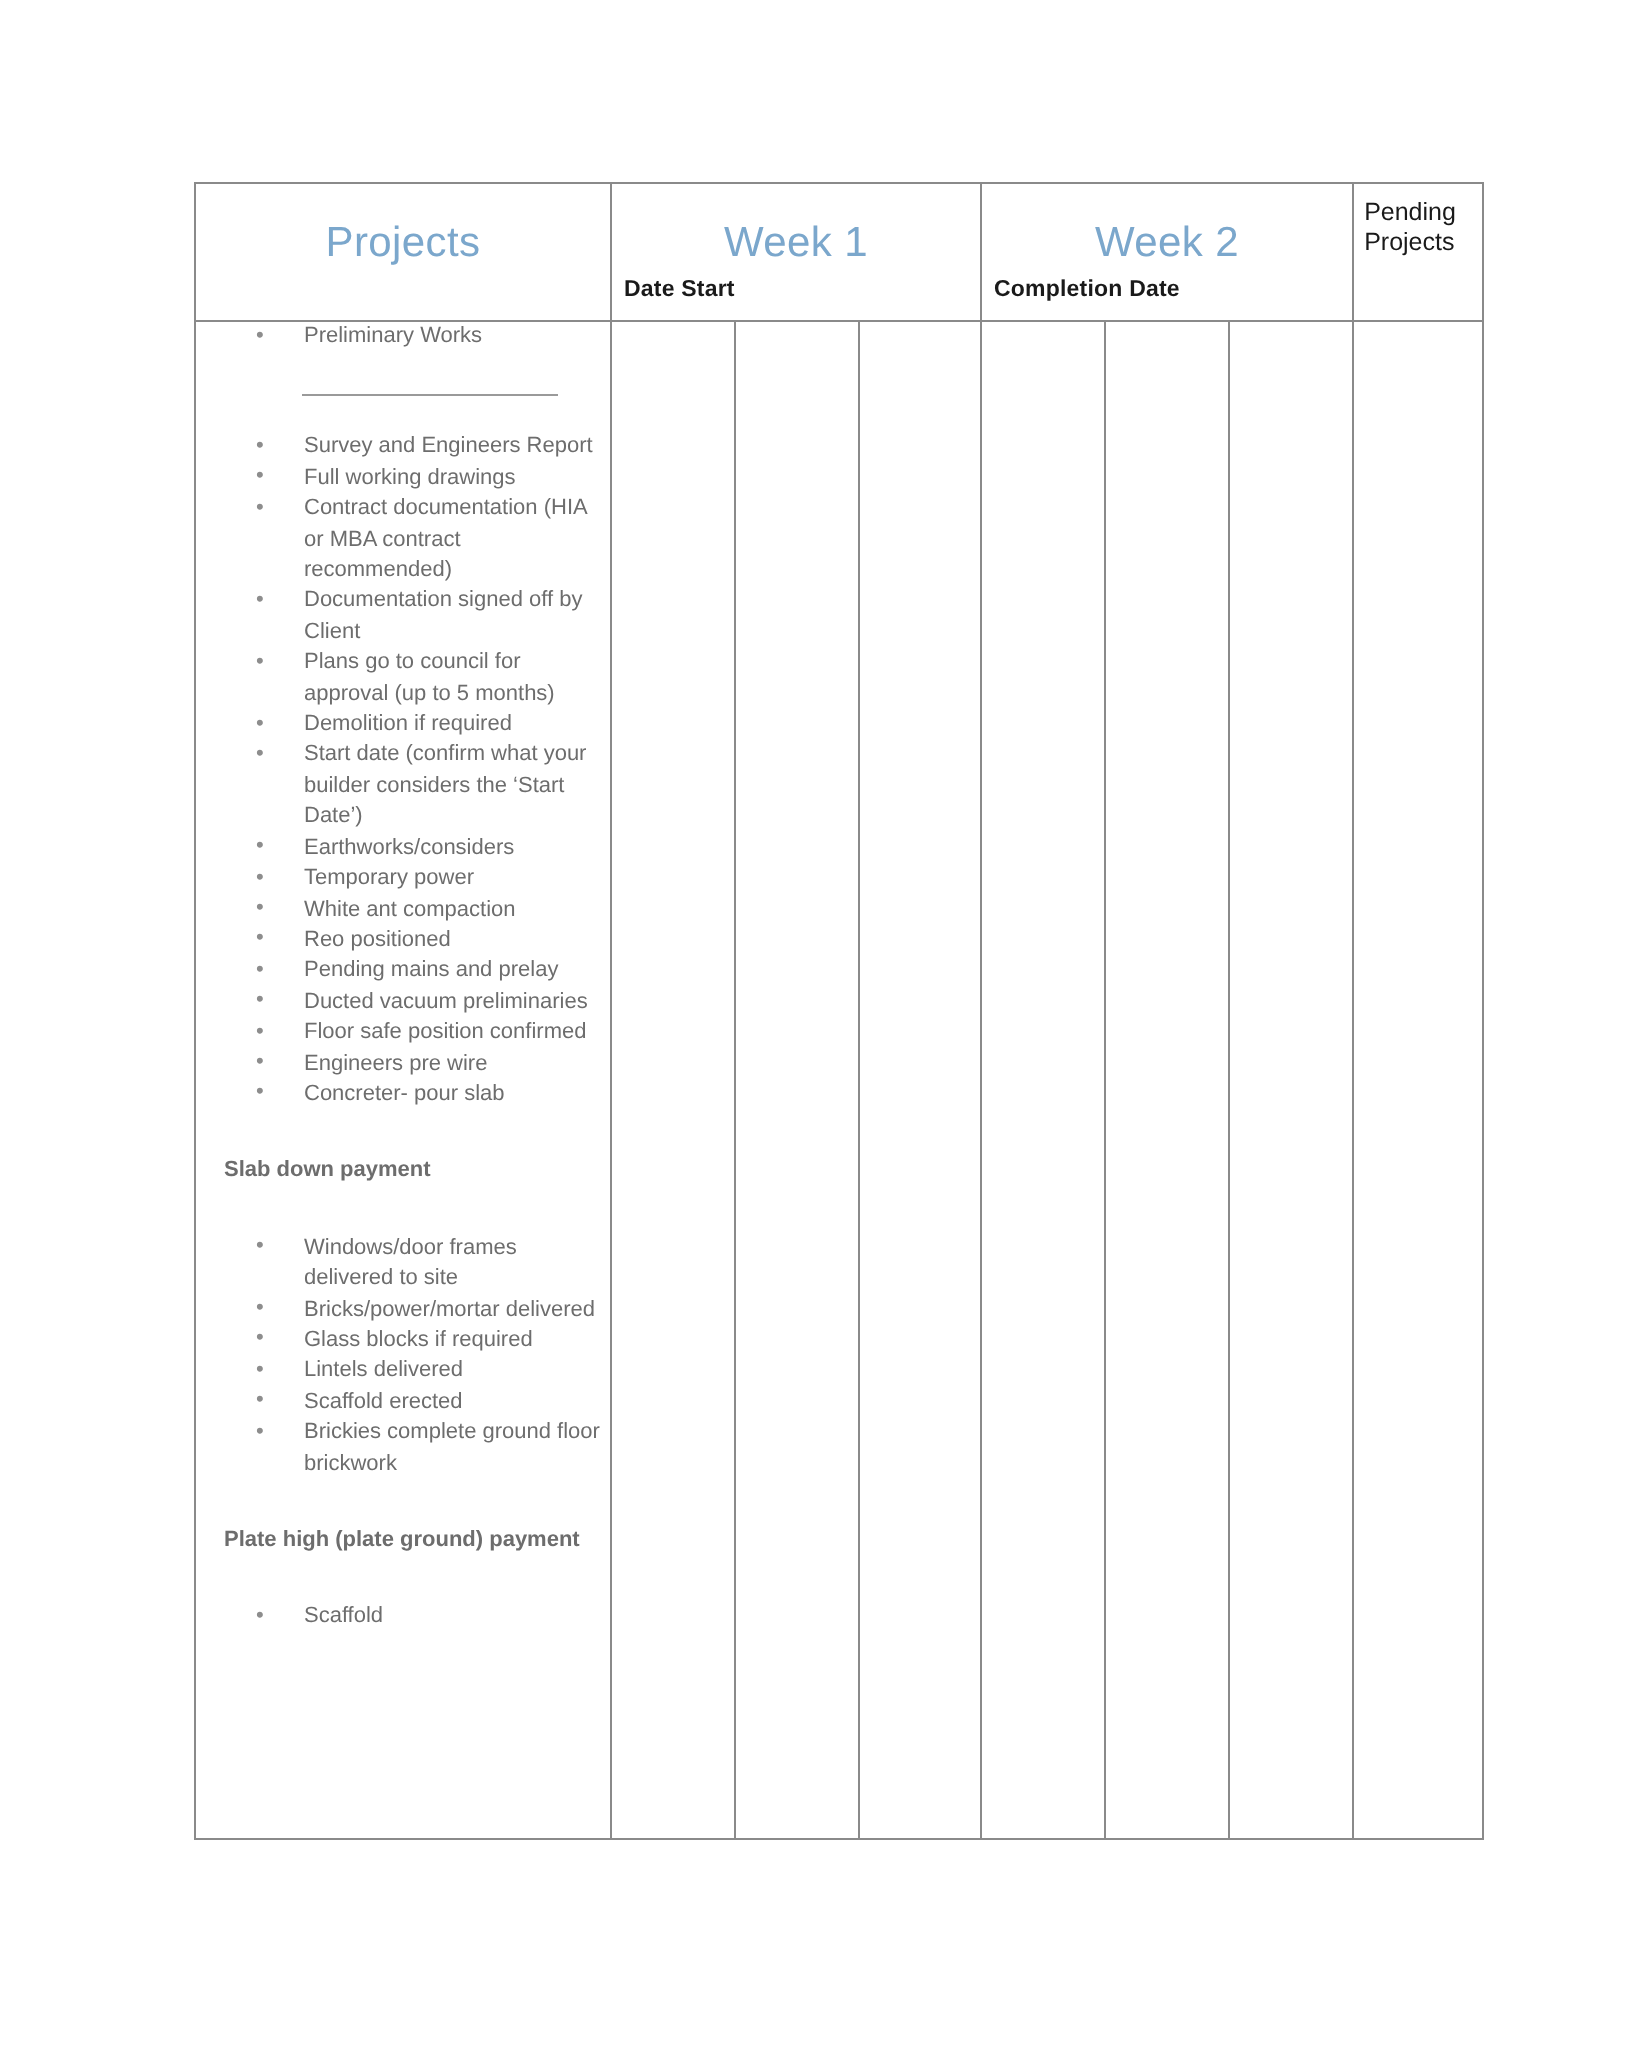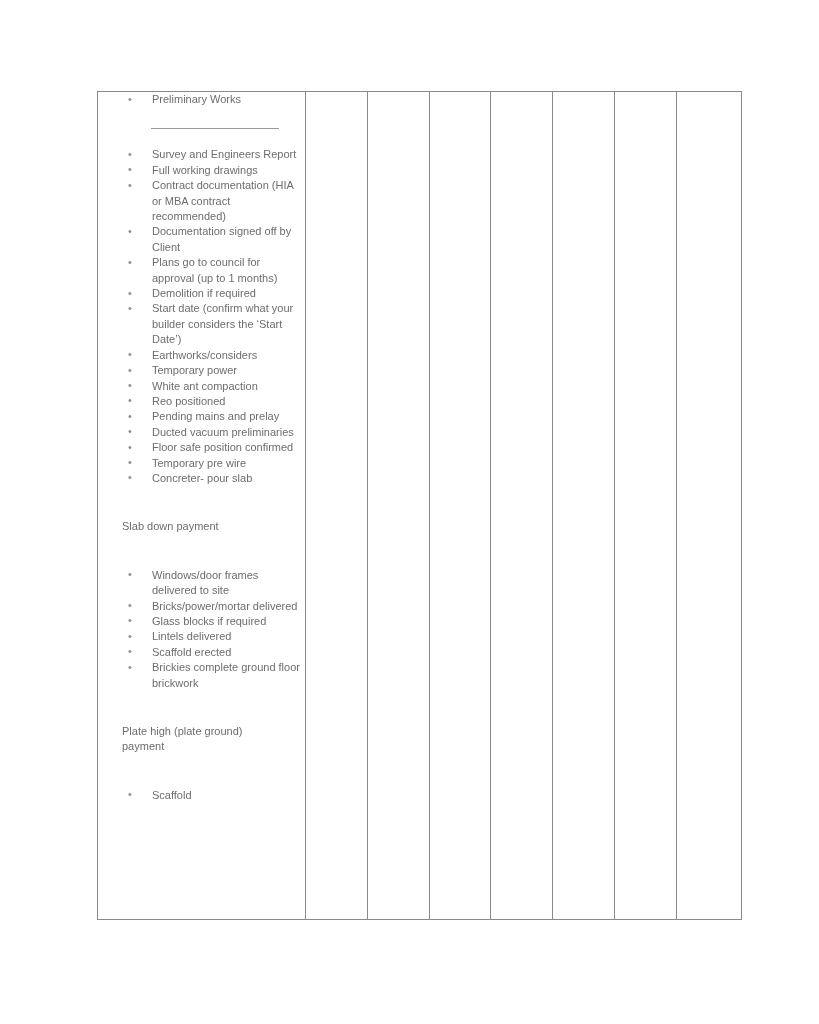--- a/index.html
+++ b/index.html
@@ -108,26 +108,26 @@
   }
 
   .hr-rule {
     border: 0;
     border-top: 1px solid #9a9a9a;
     margin: 21px 26px 18px 53px;
     height: 0;
   }
 
   .section-heading {
-    margin: 18px;
+    margin: 8px;
     padding: 0 0 0 6px;
     color: #6d6d6d;
     font-size: 11px;
     line-height: 15.4px;
-    font-weight: 400;
+    font-weight: 700;
   }
 
   .gap-before-list { height: 15px; }
   .gap-small { height: 15px; }
 
   
   .empty-cell { }
 </style>
 </head>
 <body>
@@ -140,44 +140,60 @@
       <col style="width:62px">
       <col style="width:62px">
       <col style="width:61px">
       <col style="width:62px">
       <col style="width:62px">
       <col style="width:62px">
       <col style="width:65px">
     </colgroup>
 
     <tbody>
+        <tr>
+      <td class="hdr-cell">
+        <span class="hdr-big">Projects</span>
+      </td>
+      <td class="hdr-cell" colspan="3">
+        <span class="hdr-big">Week 1</span>
+        <span class="hdr-sub">Date Start</span>
+      </td>
+      <td class="hdr-cell" colspan="3">
+        <span class="hdr-big">Week 2</span>
+        <span class="hdr-sub">Completion Date</span>
+      </td>
+      <td class="hdr-cell">
+        <span class="hdr-pending">Pending Projects</span>
+      </td>
+    </tr>
 
     <tr>
       <td class="body-projects">
         <div id="projects-content">
               <ul class="task-list">
                 <li>Preliminary Works</li>
               </ul>
               <hr class="hr-rule">
               <ul class="task-list">
                 <li>Survey and Engineers Report</li>
                 <li>Full working drawings</li>
                 <li>Contract documentation (HIA or MBA contract recommended)</li>
                 <li>Documentation signed off by Client</li>
-                <li>Plans go to council for approval (up to 1 months)</li>
+                <li>Plans go to council for approval (up to 5 months)</li>
                 <li>Demolition if required</li>
                 <li>Start date (confirm what your builder considers the ‘Start Date’)</li>
                 <li>Earthworks/considers</li>
                 <li>Temporary power</li>
                 <li>White ant compaction</li>
                 <li>Reo positioned</li>
                 <li>Pending mains and prelay</li>
                 <li>Ducted vacuum preliminaries</li>
                 <li>Floor safe position confirmed</li>
-                <li>Temporary pre wire</li>
+                <li>Engineers pre wire</li>
                 <li>Concreter- pour slab</li>
               </ul>
               <div class="gap-small"></div>
               <p class="section-heading">Slab down payment</p>
               <div class="gap-before-list"></div>
               <ul class="task-list">
                 <li>Windows/door frames delivered to site</li>
                 <li>Bricks/power/mortar delivered</li>
                 <li>Glass blocks if required</li>
                 <li>Lintels delivered</li>

